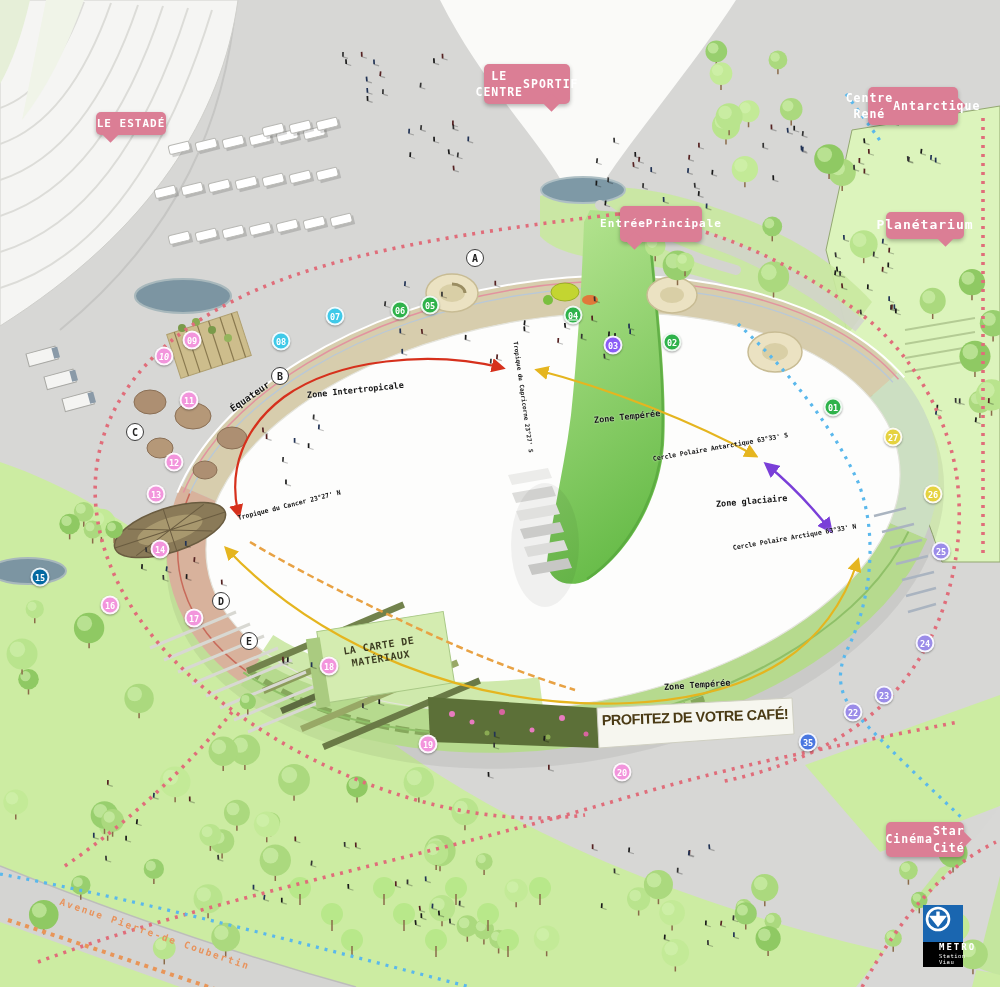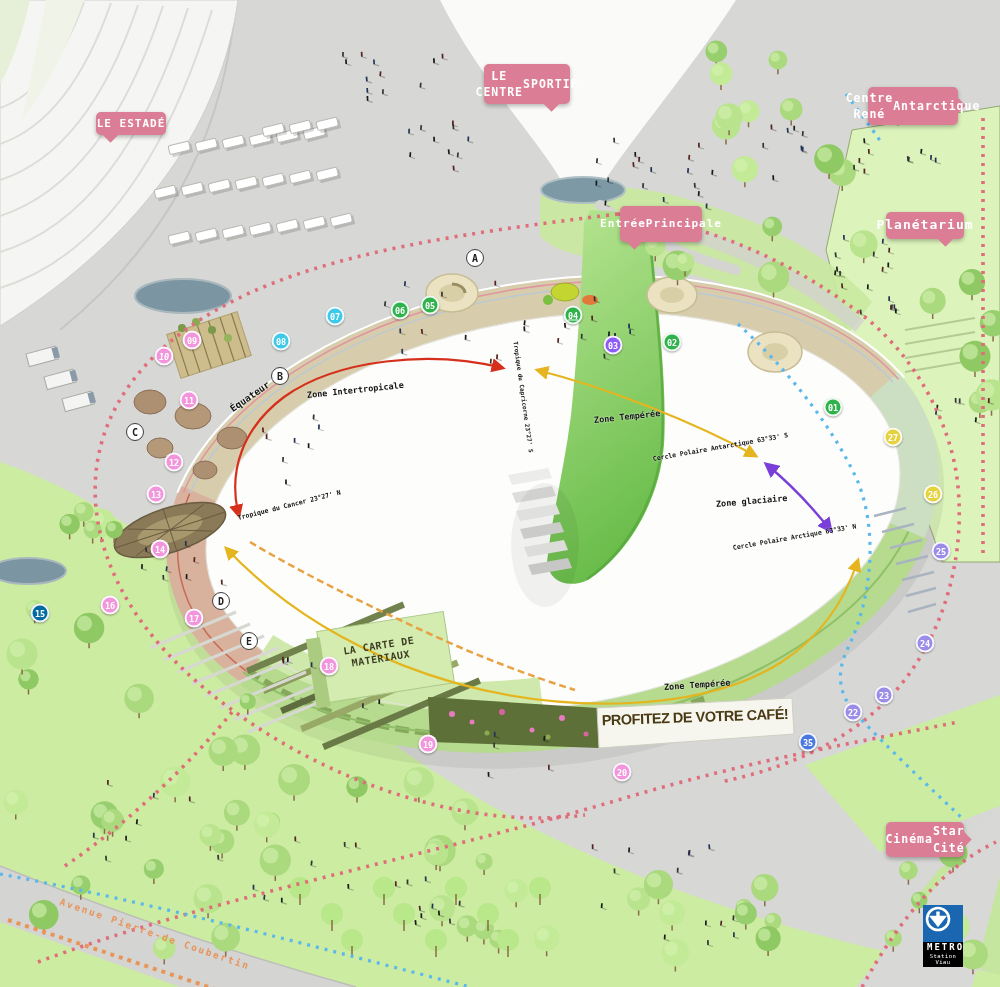--- a/index.html
+++ b/index.html
@@ -36,21 +36,21 @@
   #wt-cafe{left:599px;top:709px;width:192px;text-align:center;font-size:14.5px;
            letter-spacing:-.5px;color:#4a3a14;transform:rotate(-2deg);
            font-family:"Liberation Sans",sans-serif;}
   #wt-street{position:absolute;left:62px;top:896px;font-size:9.5px;font-weight:bold;
              color:#e8935c;letter-spacing:2px;transform:rotate(19deg);
              transform-origin:0 0;z-index:26;white-space:nowrap;}
 
   #metro{position:absolute;left:923px;top:905px;width:40px;z-index:40;}
   #metro .sq{width:40px;height:37px;background:#1a66b0;display:flex;
              align-items:center;justify-content:center;}
-  #metro .band{background:#000;color:#fff;text-align:center;padding:1px 4px 2px;}
+  #metro .band{background:#000;color:#fff;text-align:center;padding:1px 16px 2px;}
   #metro .m1{font-size:9px;font-weight:bold;letter-spacing:2px;line-height:1.1;}
   #metro .m2{font-size:5.5px;letter-spacing:.5px;line-height:1.1;}
 </style>
 </head>
 <body>
 
 <div class="stage">
 <svg width="1000" height="987" viewBox="0 0 1000 987">
   <defs>
     <linearGradient id="gTongue" x1="0" y1="0" x2="0.25" y2="1">
@@ -949,21 +949,21 @@
       <div class="badge" style="left: 430px; top: 305px; background: rgb(46, 178, 74);">05</div>
       <div class="badge" style="left: 400px; top: 310px; background: rgb(46, 178, 74);">06</div>
       <div class="badge" style="left: 335px; top: 316px; background: rgb(63, 201, 232);">07</div>
       <div class="badge" style="left: 281px; top: 341px; background: rgb(63, 201, 232);">08</div>
       <div class="badge" style="left: 192px; top: 340px; background: rgb(242, 149, 220);">09</div>
       <div class="badge" style="left: 164px; top: 356px; background: rgb(242, 149, 220); font-style: italic;">10</div>
       <div class="badge" style="left: 189px; top: 400px; background: rgb(242, 149, 220);">11</div>
       <div class="badge" style="left: 174px; top: 462px; background: rgb(242, 149, 220);">12</div>
       <div class="badge" style="left: 156px; top: 494px; background: rgb(242, 149, 220);">13</div>
       <div class="badge" style="left: 160px; top: 549px; background: rgb(242, 149, 220);">14</div>
-      <div class="badge" style="left: 40px; top: 577px; background: #0369a1; margin-top: 36px;">15</div>
+      <div class="badge" style="left: 40px; top: 577px; background: #0369a1;">15</div>
       <div class="badge" style="left: 110px; top: 605px; background: rgb(242, 149, 220);">16</div>
       <div class="badge" style="left: 194px; top: 618px; background: rgb(242, 149, 220);">17</div>
       <div class="badge" style="left: 329px; top: 666px; background: rgb(242, 149, 220);">18</div>
       <div class="badge" style="left: 428px; top: 708px; background: rgb(242, 149, 220); margin-top: 36px;">19</div>
       <div class="badge" style="left: 622px; top: 772px; background: rgb(242, 149, 220);">20</div>
       <div class="badge" style="left: 808px; top: 742px; background: rgb(74, 119, 224);">35</div>
       <div class="badge" style="left: 853px; top: 712px; background: rgb(155, 140, 232);">22</div>
       <div class="badge" style="left: 884px; top: 695px; background: rgb(155, 140, 232);">23</div>
       <div class="badge" style="left: 925px; top: 643px; background: rgb(155, 140, 232);">24</div>
       <div class="badge" style="left: 941px; top: 551px; background: rgb(155, 140, 232);">25</div>

